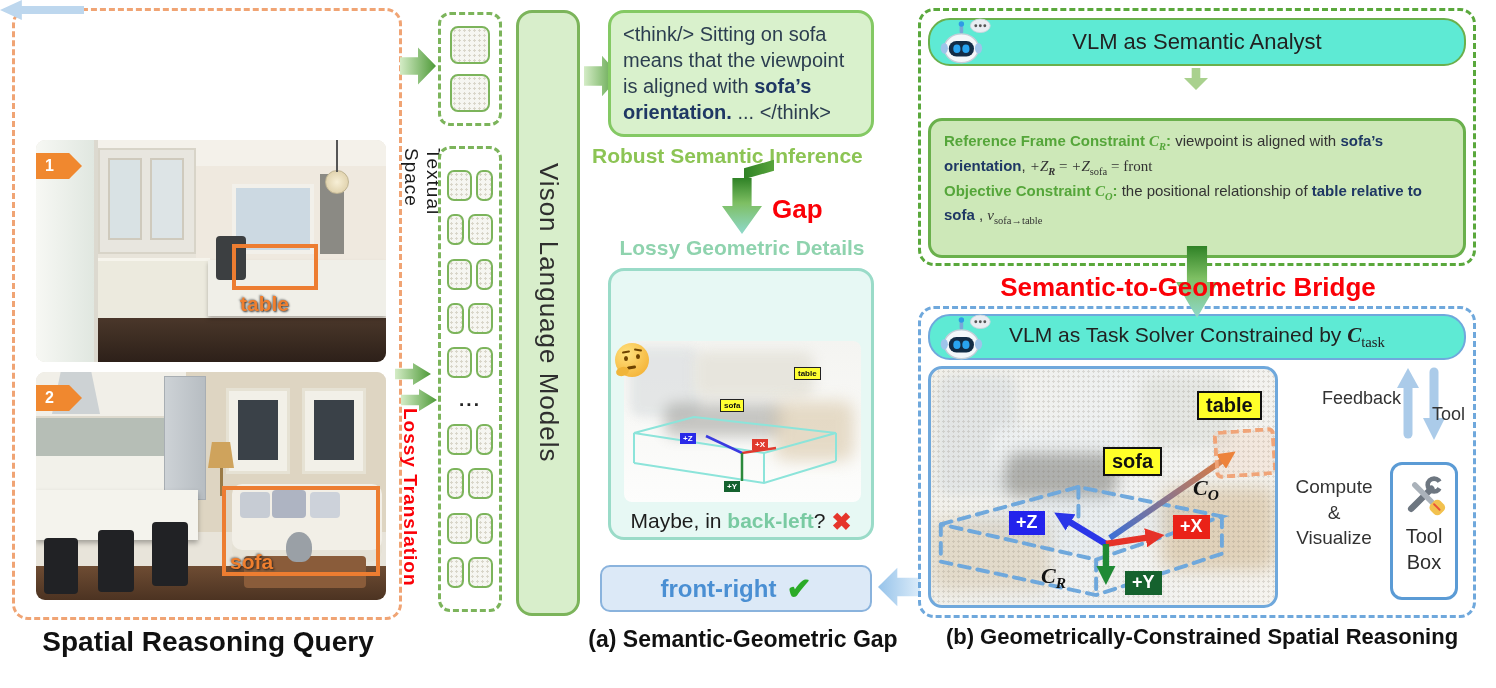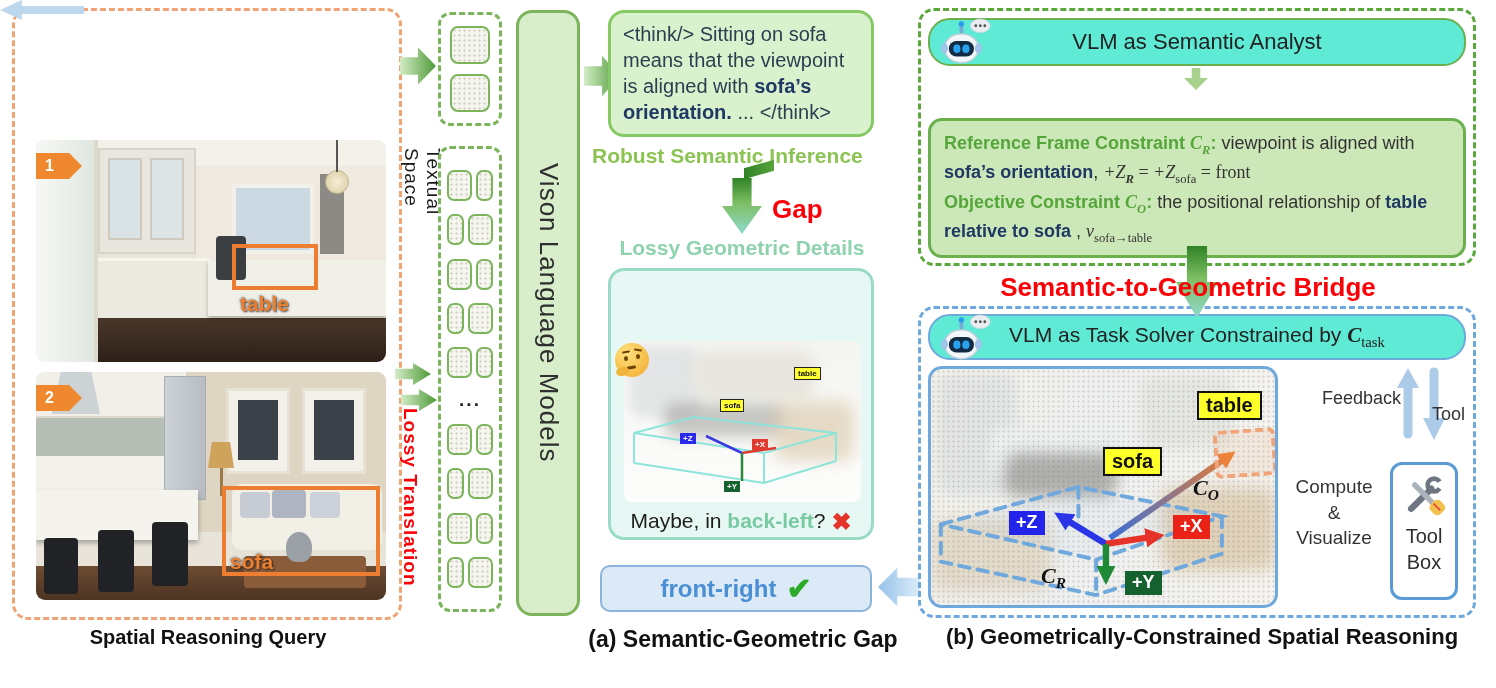--- a/index.html
+++ b/index.html
@@ -23,21 +23,21 @@
   .photo > div { position:absolute; }
 
   .fig-tag { position:absolute; left:0; top:13px; width:46px; height:26px; background:#f0882f;
     clip-path:polygon(0 0,72% 0,100% 50%,72% 100%,0 100%);
     color:#fff; font-weight:700; font-size:16px; display:flex; align-items:center; padding-left:9px; z-index:6; }
   .bbox { position:absolute; border:4px solid #ed7d31; z-index:5; }
   .bbox-label { position:absolute; color:#f07f2e; font-weight:700; font-size:21px;
     text-shadow:1px 1px 2px rgba(30,30,30,.85), -1px -1px 2px rgba(30,30,30,.4); }
 
   .caption { position:absolute; font-weight:700; color:#111; text-align:center; }
-  #cap-left { left:12px; top:626px; width:392px; font-size:20px; }
+  #cap-left { left:12px; top:626px; width:392px; font-size:28px; }
   #cap-a    { left:576px; top:626px; width:334px; font-size:23px; }
   #cap-b    { left:922px; top:624px; width:560px; font-size:22px; }
 
   
   .vtext { position:absolute; writing-mode:vertical-rl; text-orientation:mixed;
     font-size:19px; color:#1a1a1a; letter-spacing:1px; }
   #textual-space { left:400px; top:148px; height:130px; }
   #lossy-translation { left:399px; top:408px; height:180px; color:#fb0007; font-weight:700; }
 
   
@@ -131,21 +131,21 @@
   .white-header { position:absolute; background:#5eead4; border-radius:22px;
     display:flex; align-items:center; justify-content:center; color:#222; }
   #analyst-header { left:928px; top:18px; width:538px; height:48px; border:2.5px solid #6ab04c; font-size:22px; }
   #solver-header  { left:928px; top:314px; width:538px; height:46px; border:2.5px solid #6fa8dc; font-size:21px; }
   .robot { position:absolute; left:8px; top:-4px; width:54px; height:52px; }
 
   #formal-label { position:absolute; left:928px; top:90px; width:538px; text-align:center;
     font-size:21px; font-weight:700; color:#111; }
   #constraint-box { position:absolute; left:928px; top:118px; width:538px; height:140px;
     background:#cde8b8; border:3px solid #6ab04c; border-radius:14px;
-    padding:9px 13px; font-size:18px; line-height:1.5; color:#333; }
+    padding:9px 13px; font-size:15px; line-height:1.5; color:#333; }
   .cgreen { color:#55a63a; font-weight:700; }
   .scr { font-family:"Liberation Serif", serif; font-style:italic; font-weight:700; }
   .mathr { font-family:"Liberation Serif", serif; }
   .mathi { font-family:"Liberation Serif", serif; font-style:italic; }
   sub { font-size:70%; }
 
   #bridge-label { position:absolute; left:968px; top:272px; width:440px; text-align:center;
     font-size:26px; font-weight:700; color:#fb0007; z-index:6; }
 
   #scene-box { position:absolute; left:928px; top:366px; width:350px; height:242px;

